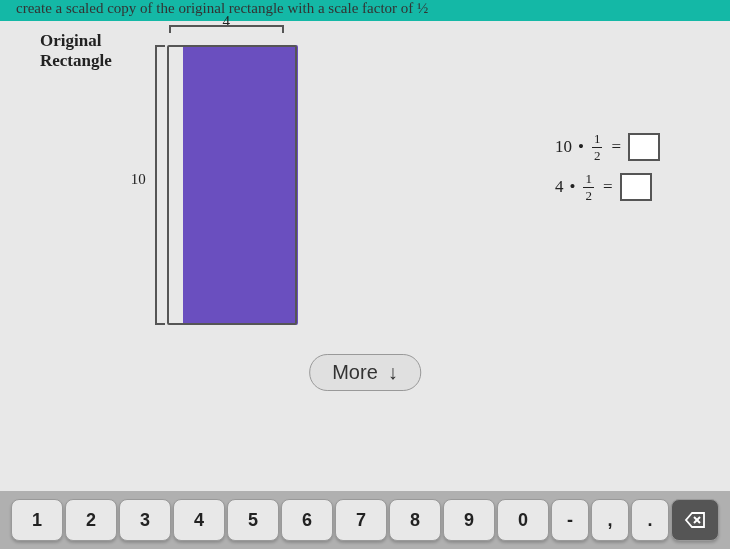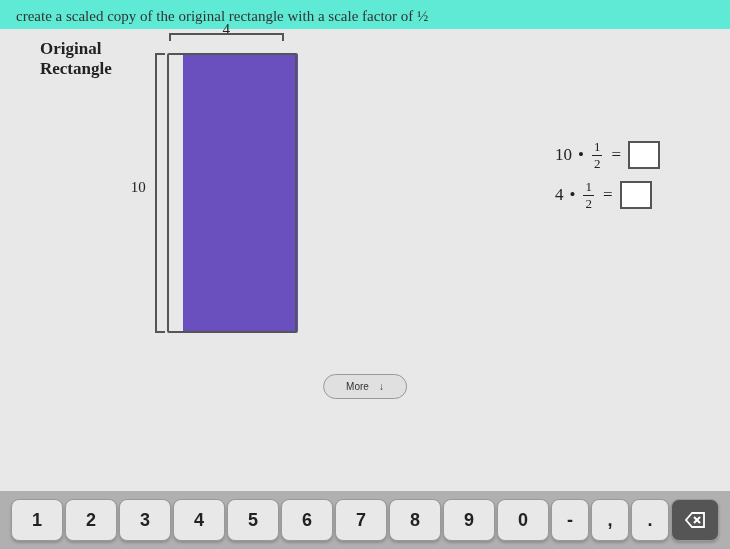--- a/index.html
+++ b/index.html
@@ -8,22 +8,22 @@
       width: 730px;
       height: 549px;
       background: #e8e8e8;
       font-family: 'Georgia', serif;
       overflow: hidden;
       position: relative;
     }
 
     .top-banner {
       width: 100%;
-      background: #5eead4;
-      padding: 8px 16px 4px 16px;
+      background: #14b8a6;
+      padding: 0 16px 4px 16px;
       font-size: 15px;
       color: #333;
       border-bottom: none;
     }
 
     .main-content {
       display: flex;
       flex-direction: row;
       padding: 10px 30px 0 30px;
       position: relative;
@@ -191,21 +191,21 @@
       bottom: 90px;
       left: 50%;
       transform: translateX(-50%);
     }
 
     .more-btn {
       background: #e0e0e0;
       border: 1.5px solid #999;
       border-radius: 18px;
       padding: 6px 22px;
-      font-size: 10px;
+      font-size: 20px;
       color: #333;
       cursor: pointer;
       display: flex;
       align-items: center;
       gap: 10px;
     }
 
     
     .keyboard-bar {
       position: absolute;

